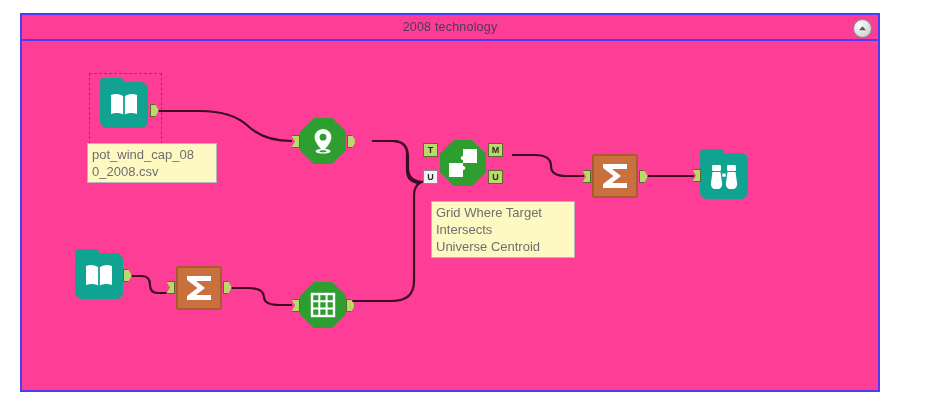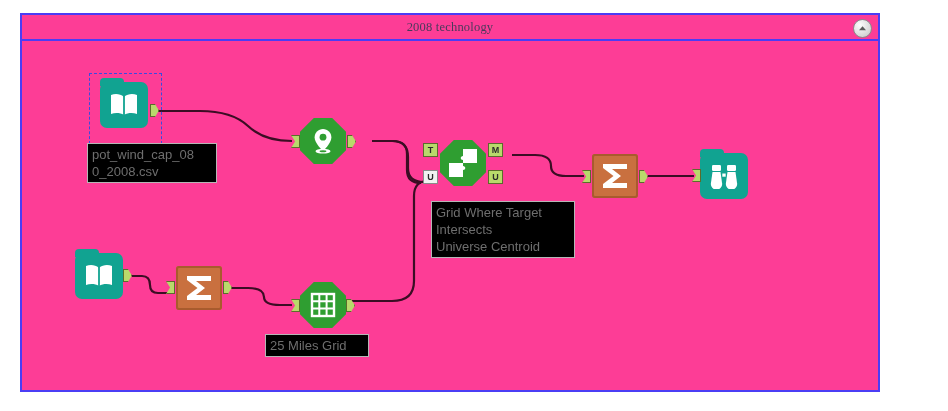--- a/index.html
+++ b/index.html
@@ -10,21 +10,21 @@
   #canvas{position:absolute;left:0;top:0;width:948px;height:411px;background:#fff;}
 
   .container-box{
     position:absolute;left:20px;top:13px;width:860px;height:379px;
     border:2px solid #4b3df5;background:#fd3d96;box-sizing:border-box;
   }
   .container-title{
     position:absolute;left:0;top:0;width:100%;height:26px;
     border-bottom:2px solid #4b3df5;box-sizing:border-box;
     display:flex;align-items:center;justify-content:center;
-    color:#4a3a5c;font-size:12.5px;letter-spacing:.2px;font-family:Liberation Serif, serif;
+    color:#4a3a5c;font-size:12.5px;letter-spacing:.2px;
   }
   .collapse-btn{
     position:absolute;right:6px;top:4px;width:17px;height:17px;border-radius:50%;
     background:radial-gradient(circle at 35% 30%,#fdfdfd,#d6d6d6 70%,#bdbdbd 100%);
     border:1px solid #8b8b8b;display:flex;align-items:center;justify-content:center;
     cursor:pointer;
   }
   .collapse-btn svg{display:block;}
 
   .body-area{position:absolute;left:0;top:26px;width:100%;height:351px;}
@@ -78,21 +78,21 @@
   .port{
     position:absolute;width:15px;height:14px;border:1px solid #6d6d6d;
     box-sizing:border-box;font-size:9px;font-weight:bold;line-height:12px;
     text-align:center;color:#2b2b2b;
   }
   .port.green{background:#b9d96b;border-color:#5c6b2c;}
   .port.white{background:#f2f2f2;border-color:#8a8a8a;}
 
   
   .node-label{
-    position:absolute;background:#000000;border:1px solid #b6b6b6;
+    position:absolute;background:#fef9c3;border:1px solid #b6b6b6;
     color:#6e6e6e;font-size:13px;line-height:17px;
     padding:2px 4px;white-space:pre;box-sizing:border-box;
   }
   .container-label{
     position:absolute;background:#f3c6dc;border:1px solid #9a8a95;
     color:#5a5a6a;font-size:13px;line-height:17px;padding:3px 10px;
     box-sizing:border-box;
   }
 </style>
 </head>
@@ -237,15 +237,14 @@
         <line x1="9.3" y1="2" x2="9.3" y2="24" stroke="#ffffff" stroke-width="2"></line>
         <line x1="16.6" y1="2" x2="16.6" y2="24" stroke="#ffffff" stroke-width="2"></line>
         <line x1="2" y1="9.3" x2="24" y2="9.3" stroke="#ffffff" stroke-width="2"></line>
         <line x1="2" y1="16.6" x2="24" y2="16.6" stroke="#ffffff" stroke-width="2"></line>
       </svg>
     </div>
     <div class="anchor in" style="left:-9px;top:17px;"></div>
     <div class="anchor out" style="left:46px;top:17px;"></div>
   </div>
 
-  <div class="node-label" style="left:265px;top:334px;width:104px;">25 Miles Grid</div>
 
 </div>
 
 </body></html>

